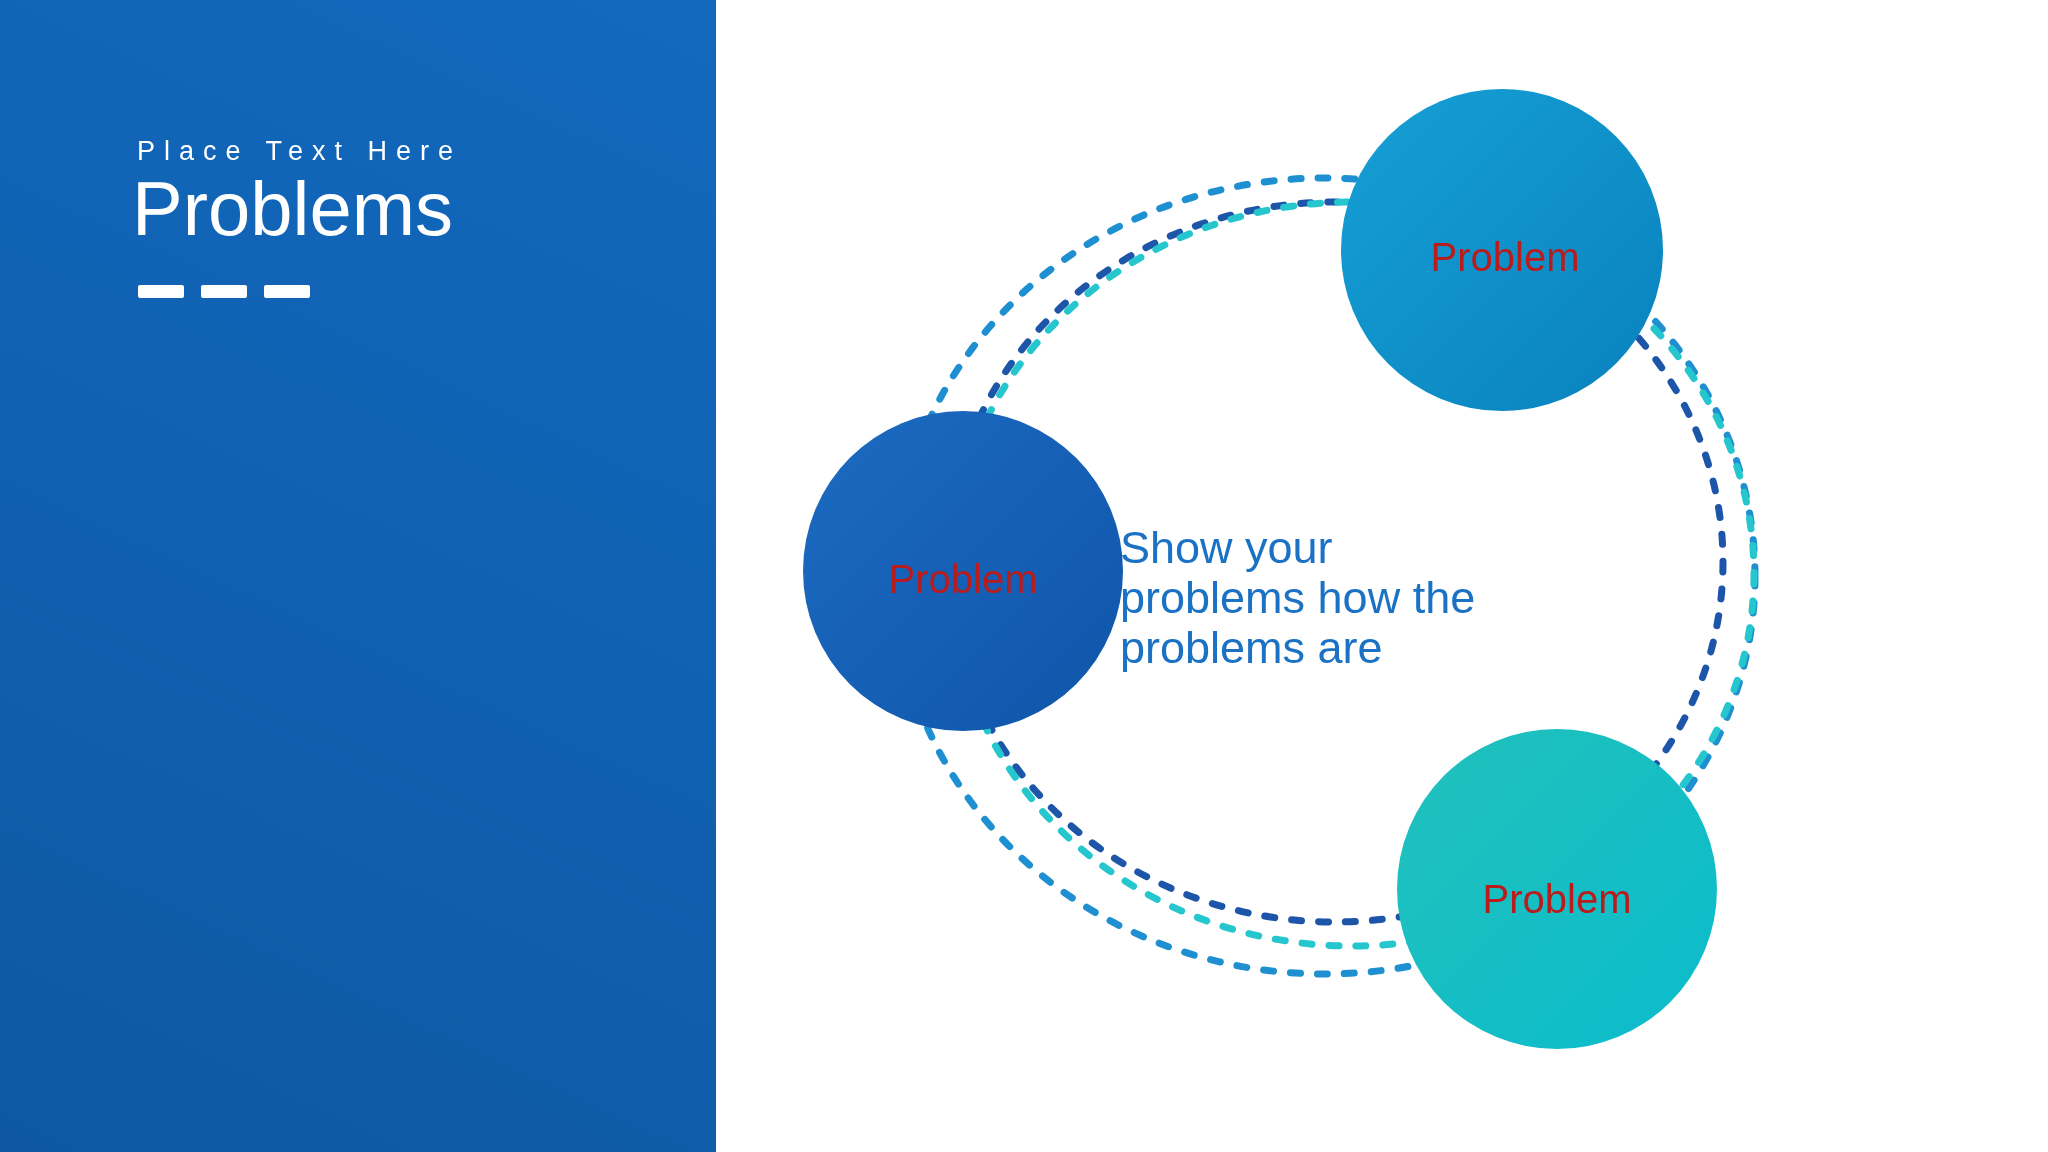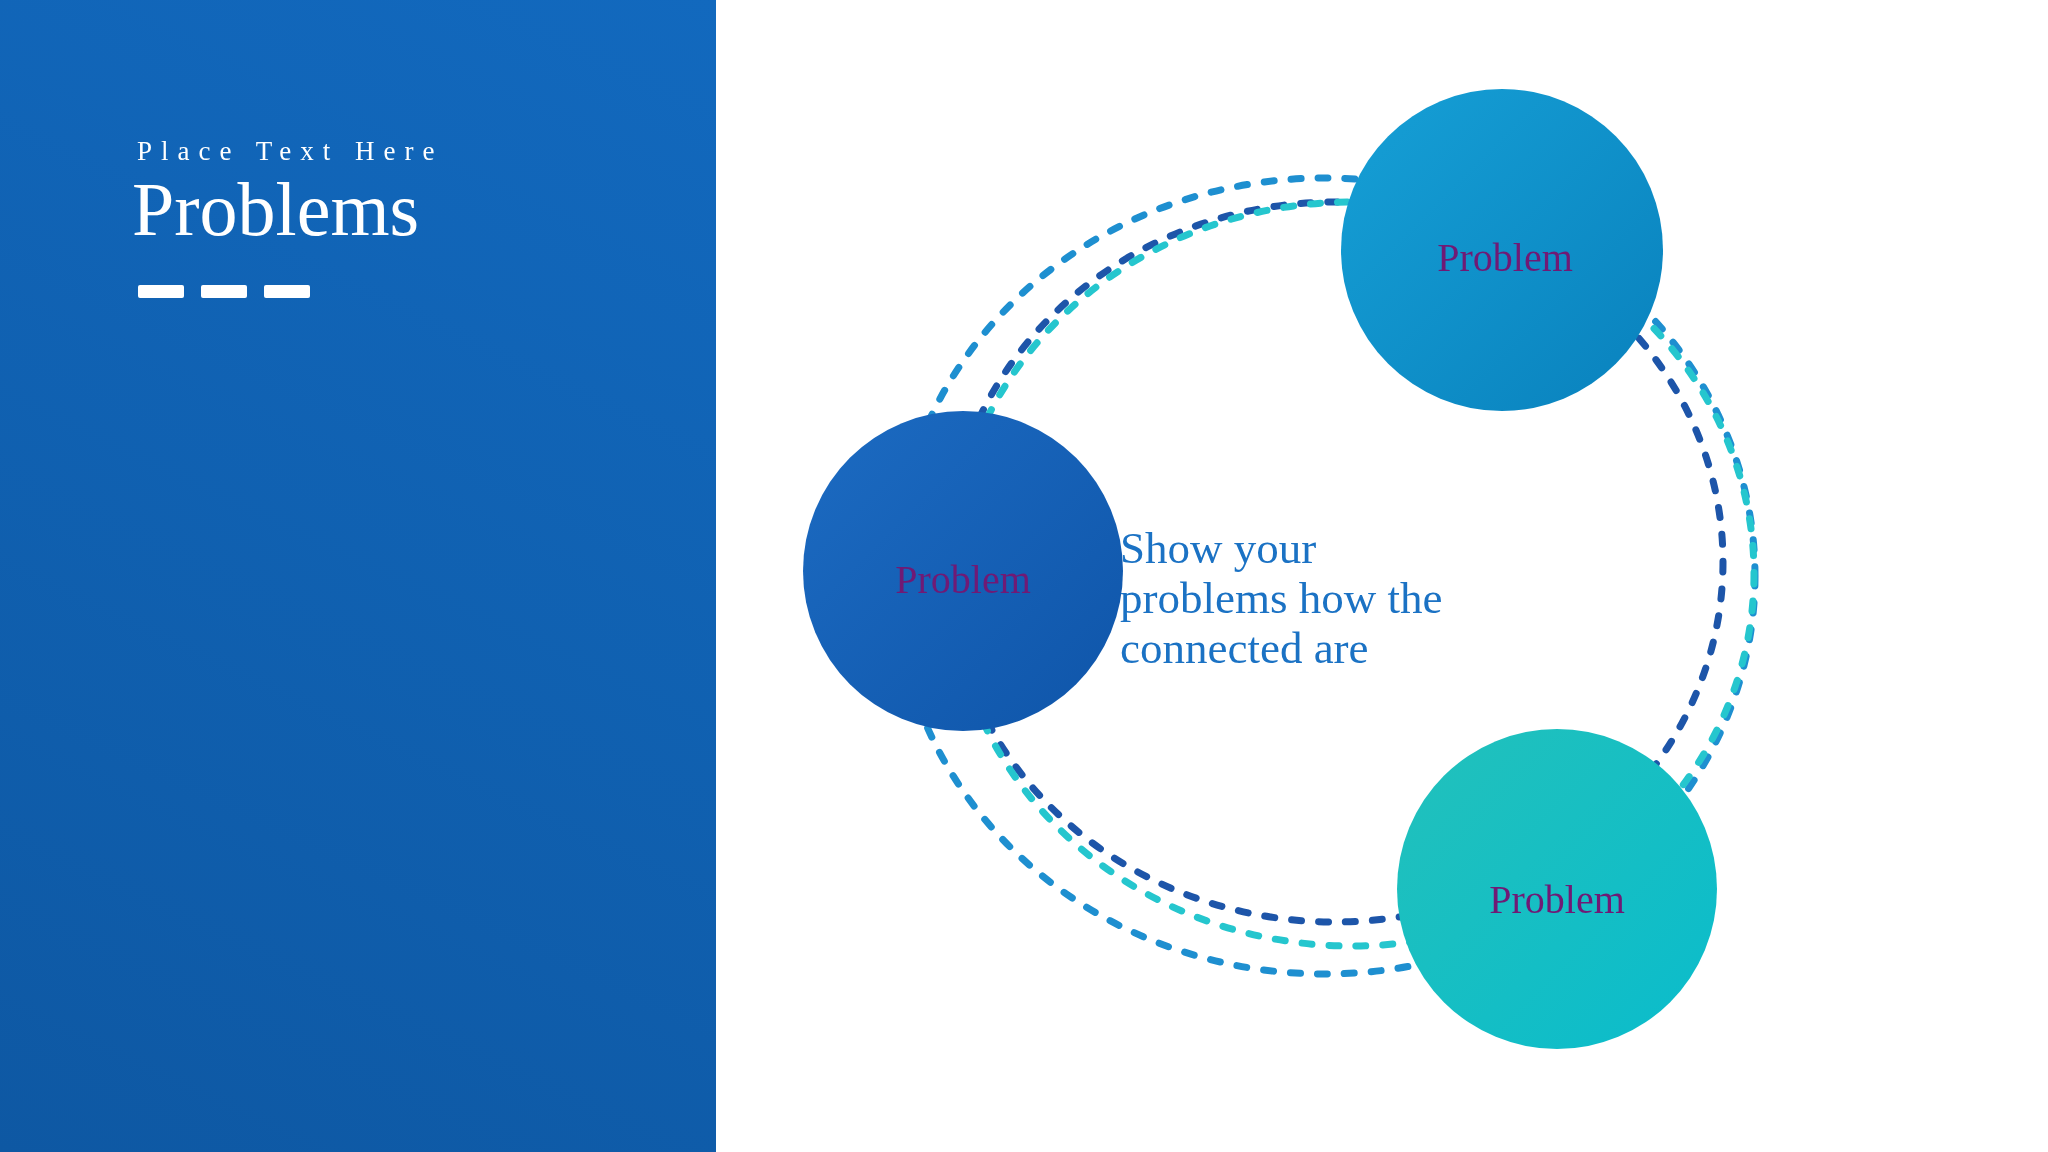--- a/index.html
+++ b/index.html
@@ -2,21 +2,21 @@
 <html><head>
 <meta charset="utf-8">
 <style>
   html, body { margin: 0; padding: 0; background: #ffffff; }
   .slide {
     position: relative;
     width: 2048px;
     height: 1152px;
     overflow: hidden;
     background: #ffffff;
-    font-family: Liberation Serif, serif;
+    font-family: Liberation Sans, sans-serif;
   }
 
   
   .sidebar {
     position: absolute;
     left: 0; top: 0;
     width: 716px; height: 1152px;
     background: linear-gradient(205deg, var(--bg1, #1269BE) 0%, var(--bg2, #0E58A3) 100%);
   }
   .kicker {
@@ -58,21 +58,21 @@
     fill: none;
     stroke-width: 7;
     stroke-dasharray: 10 17;
     stroke-linecap: round;
   }
   .node-label {
     position: absolute;
     width: 260px;
     transform: translate(-50%, -50%);
     text-align: center;
-    color: #701a75;
+    color: #b91c1c;
     font-size: 40px;
     white-space: nowrap;
   }
   .center-text {
     position: absolute;
     left: 1360px; top: 598px;
     width: 480px;
     transform: translate(-50%, -50%);
     font-size: 45px;
     line-height: 50px;
@@ -120,16 +120,16 @@
     <circle cx="1557" cy="889" r="160" fill="url(#grad-bottom)"></circle>
   </svg>
 
   <div class="node-label" style="left:1505px; top:257px;">Problem</div>
   <div class="node-label" style="left:963px; top:579px;">Problem</div>
   <div class="node-label" style="left:1557px; top:899px;">Problem</div>
 
   <div class="center-text" style="color: rgb(27, 114, 196);">
     <span>Show your</span>
     <span>problems how the</span>
-    <span>connected are</span>
+    <span>problems are</span>
   </div>
 
 </div>
 
 </body></html>

